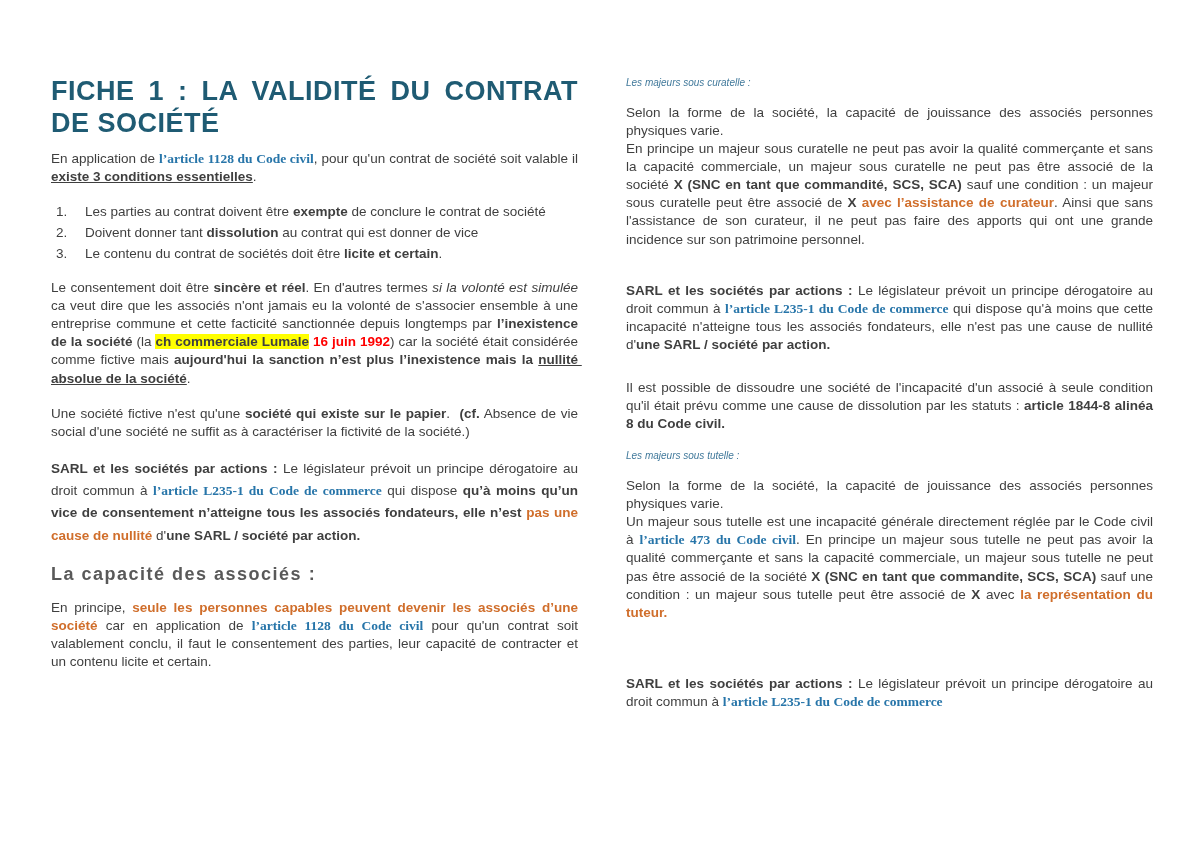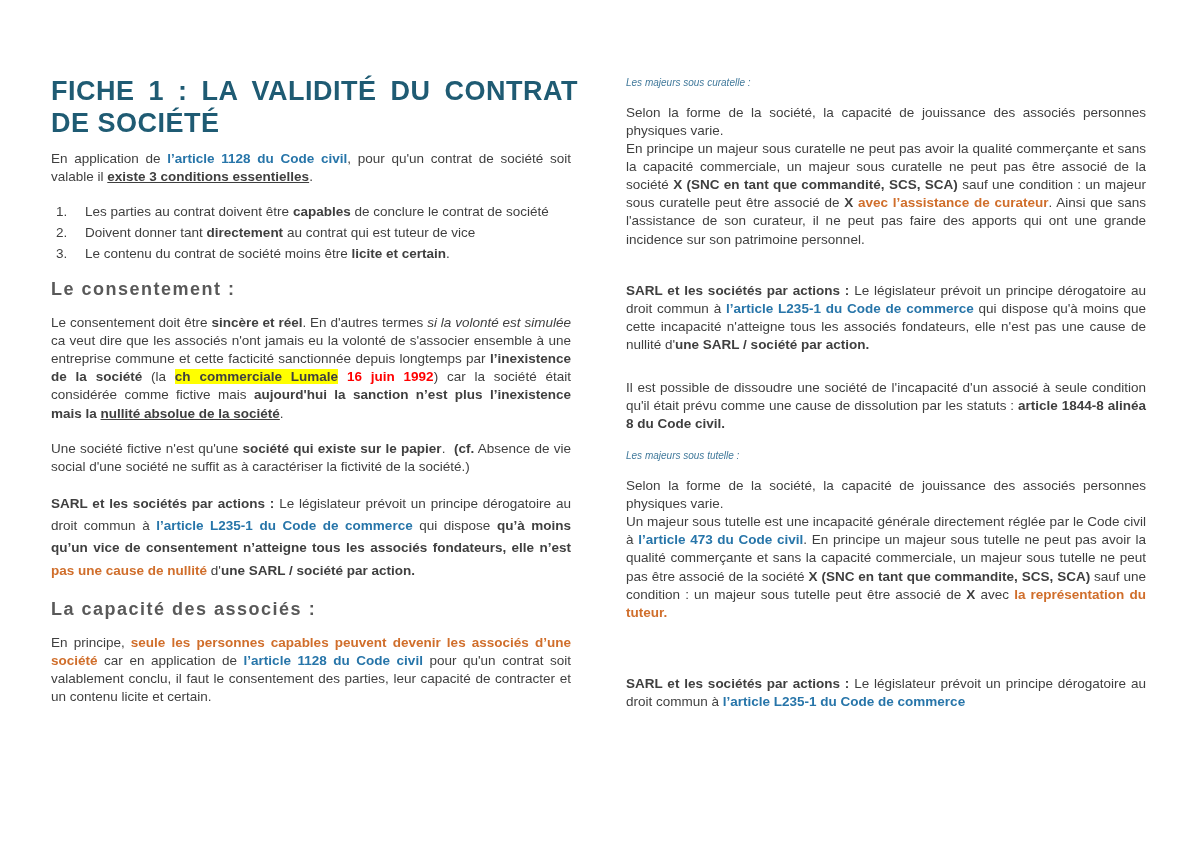--- a/index.html
+++ b/index.html
@@ -32,63 +32,62 @@
   .title-line.last{text-align-last:left;}
   .heading{
     color:var(--heading-color);font-weight:bold;font-size:18px;
     letter-spacing:1.5px;margin:4px 0 14px 0;
   }
   .subheading{
     color:var(--subheading-color);font-style:italic;font-size:10px;
     margin:2px 0 16px 0;
   }
   .para{
-    margin:0 7px 17px 0;text-align:justify;font-size:13.5px;line-height:1.34;
+    margin:0 0 17px 0;text-align:justify;font-size:13.5px;line-height:1.34;
   }
   .para.tight{margin-bottom:0;}
   .para.loose{line-height:1.65;}
   .list{margin:0 0 16px 0;font-size:13.5px;line-height:1.34;}
   .li{display:flex;margin:0 0 3px 0;}
   .li-num{flex:0 0 34px;padding-left:5px;box-sizing:border-box;}
   .li-body{flex:1;text-align:justify;}
   .run{white-space:pre-wrap;}
   .b{font-weight:bold;}
   .i{font-style:italic;}
   .u{text-decoration:underline;}
-  .link{color:var(--link-color);font-weight:bold;}
+  .link{color:var(--link-color);font-weight:bold;font-family:Liberation Serif, serif;}
   .orange{color:var(--orange-color);font-weight:bold;}
   .red{color:var(--red-color);font-weight:bold;}
   .hl{background:var(--hl-color);font-weight:bold;}
   .spacer{width:100%;}
 </style>
 </head>
 <body>
 
 <div class="page">
   <div class="col" id="col-left">
       <h1 class="doc-title">
         <div class="title-line">FICHE 1 : LA VALIDITÉ DU CONTRAT</div>
         <div class="title-line last">DE SOCIÉTÉ</div>
       </h1>
       <p class="para"><span class="run">En application de </span><span class="run link">l’article 1128 du Code civil</span><span class="run">, pour qu'un contrat de société soit valable il </span><span class="run b u">existe 3 conditions essentielles</span><span class="run">.</span></p>
       <div class="list">
         <div class="li">
           <span class="li-num">1.</span>
-          <span class="li-body"><span class="run">Les parties au contrat doivent être </span><span class="run b">capables</span><span class="run"> de conclure le contrat de société</span></span>
+          <span class="li-body"><span class="run">Les parties au contrat doivent être </span><span class="run b">exempte</span><span class="run"> de conclure le contrat de société</span></span>
         </div>
         <div class="li">
           <span class="li-num">2.</span>
-          <span class="li-body"><span class="run">Doivent donner tant </span><span class="run b">directement</span><span class="run"> au contrat qui est tuteur de vice</span></span>
+          <span class="li-body"><span class="run">Doivent donner tant </span><span class="run b">dissolution</span><span class="run"> au contrat qui est donner de vice</span></span>
         </div>
         <div class="li">
           <span class="li-num">3.</span>
-          <span class="li-body"><span class="run">Le contenu du contrat de société moins être </span><span class="run b">licite et certain</span><span class="run">.</span></span>
+          <span class="li-body"><span class="run">Le contenu du contrat de sociétés doit être </span><span class="run b">licite et certain</span><span class="run">.</span></span>
         </div>
       </div>
-      <div class="heading">Le consentement :</div>
       <p class="para"><span class="run">Le consentement doit être </span><span class="run b">sincère et réel</span><span class="run">. En d'autres termes </span><span class="run i">si la volonté est simulée</span><span class="run"> ca veut dire que les associés n'ont jamais eu la volonté de s'associer ensemble à une entreprise commune et cette facticité sanctionnée depuis longtemps par </span><span class="run b">l’inexistence de la société</span><span class="run"> (la </span><span class="run hl">ch commerciale Lumale</span><span class="run"> </span><span class="run red">16 juin 1992</span><span class="run">) car la société était considérée comme fictive mais </span><span class="run b">aujourd'hui la sanction n’est plus l’inexistence mais la </span><span class="run b u">nullité absolue de la société</span><span class="run">.</span></p>
       <p class="para"><span class="run">Une société fictive n'est qu'une </span><span class="run b">société qui existe sur le papier</span><span class="run">.  </span><span class="run b">(cf.</span><span class="run"> Absence de vie social d'une société ne suffit as à caractériser la fictivité de la société.)</span></p>
       <p class="para loose"><span class="run b">SARL et les sociétés par actions :</span><span class="run"> Le législateur prévoit un principe dérogatoire au droit commun à </span><span class="run link">l’article L235-1 du Code de commerce</span><span class="run"> qui dispose </span><span class="run b">qu’à moins qu’un vice de consentement n’atteigne tous les associés fondateurs, elle n’est </span><span class="run orange">pas une cause de nullité</span><span class="run"> d'</span><span class="run b">une SARL / société par action.</span></p>
       <div class="heading">La capacité des associés :</div>
       <p class="para"><span class="run">En principe, </span><span class="run orange">seule les personnes capables peuvent devenir les associés d’une société</span><span class="run"> car en application de </span><span class="run link">l’article 1128 du Code civil</span><span class="run"> pour qu'un contrat soit valablement conclu, il faut le consentement des parties, leur capacité de contracter et un contenu licite et certain.</span></p>
     </div>
   <div class="col" id="col-right">
       <div class="subheading">Les majeurs sous curatelle :</div>
       <p class="para tight"><span class="run">Selon la forme de la société, la capacité de jouissance des associés personnes physiques varie.</span></p>
       <p class="para"><span class="run">En principe un majeur sous curatelle ne peut pas avoir la qualité commerçante et sans la capacité commerciale, un majeur sous curatelle ne peut pas être associé de la société </span><span class="run b">X (SNC en tant que commandité, SCS, SCA)</span><span class="run"> sauf une condition : un majeur sous curatelle peut être associé de </span><span class="run b">X</span><span class="run"> </span><span class="run orange">avec l’assistance de curateur</span><span class="run">. Ainsi que sans l'assistance de son curateur, il ne peut pas faire des apports qui ont une grande incidence sur son patrimoine personnel.</span></p>

